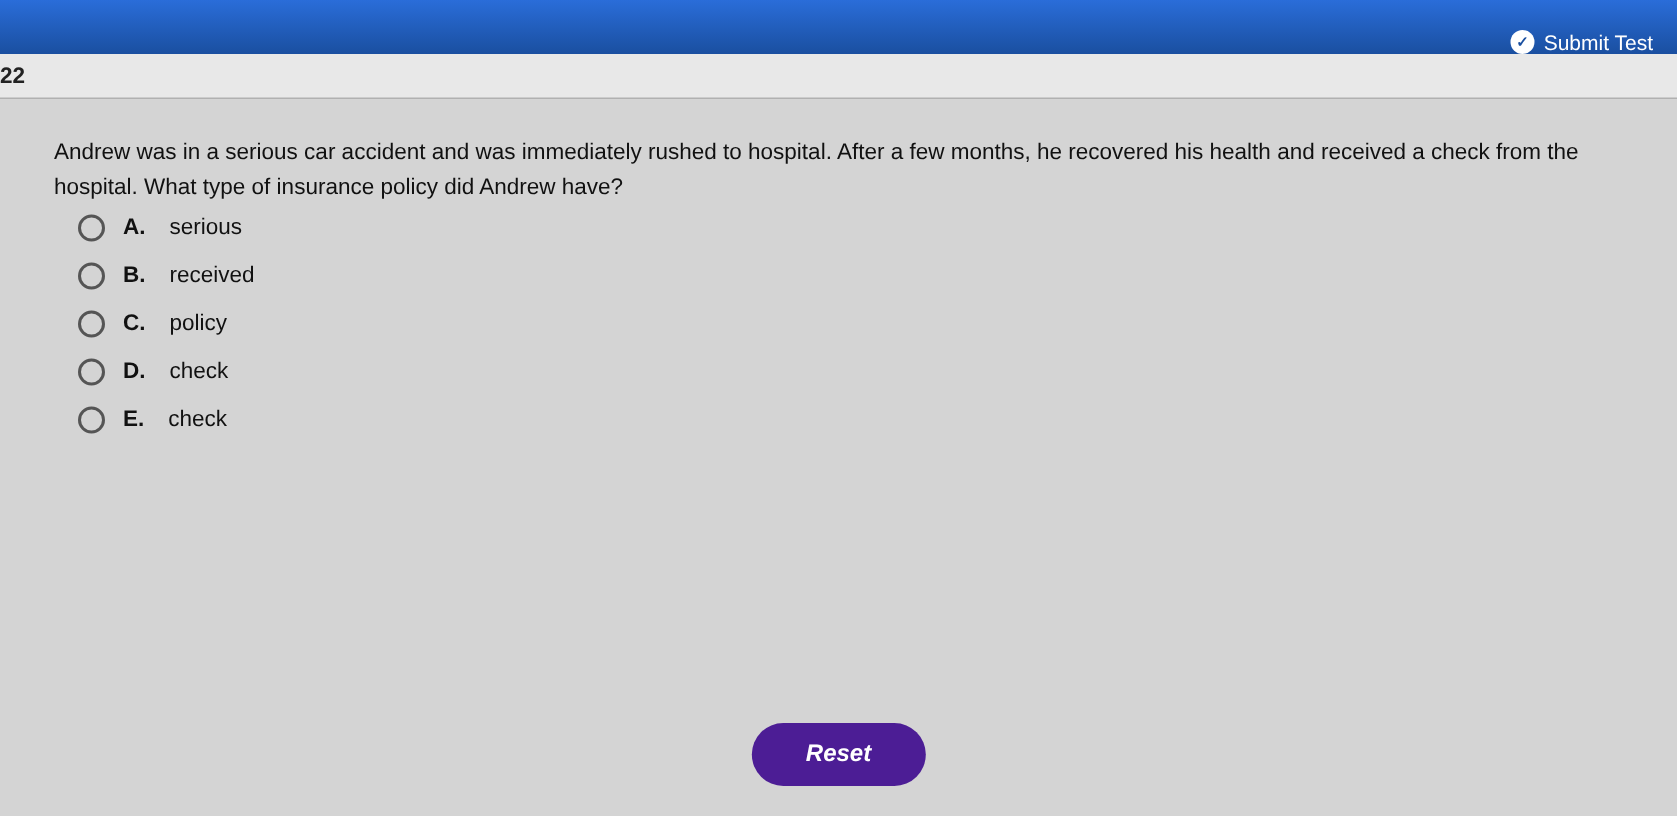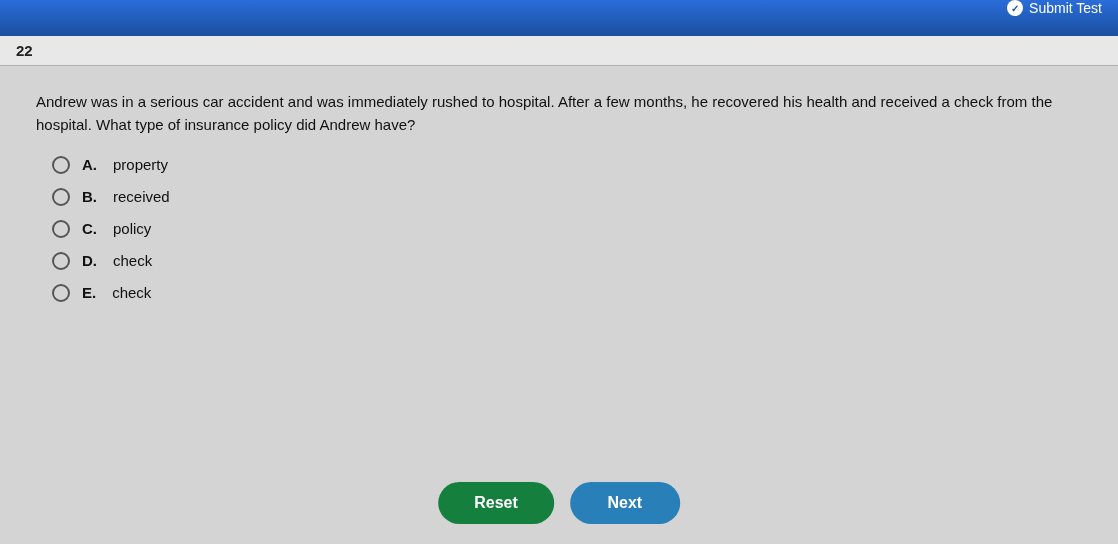--- a/index.html
+++ b/index.html
@@ -10,21 +10,21 @@
       height: 544px;
       overflow: hidden;
       position: relative;
     }
 
     .top-bar {
       width: 100%;
       height: 36px;
       background: linear-gradient(to bottom, #2a6dd9, #1a4fa0);
       display: flex;
-      align-items: flex-start;
+      align-items: flex-end;
       justify-content: flex-end;
       padding-right: 16px;
     }
 
     .submit-test-btn {
       display: flex;
       align-items: center;
       gap: 6px;
       color: white;
       font-size: 14px;
@@ -56,41 +56,41 @@
       margin: 0;
       padding: 0;
       width: 100%;
       height: calc(544px - 36px);
       position: relative;
     }
 
     .question-number-bar {
       background: #e8e8e8;
       border-bottom: 1px solid #b0b0b0;
-      padding: 6px 16px;
+      padding: 6px 0;
       font-size: 15px;
       font-weight: bold;
       color: #222;
     }
 
     .question-body {
       padding: 24px 36px 16px 36px;
     }
 
     .instruction {
       font-size: 14px;
       color: #222;
       margin-bottom: 18px;
       font-style: italic;
     }
 
     .question-text {
       font-size: 15px;
       color: #111;
-      margin-bottom: 19px;
+      margin-bottom: 6px;
       line-height: 1.55;
     }
 
     .options-list {
       list-style: none;
       padding: 0;
       margin: 0 0 0 16px;
     }
 
     .option-item {
@@ -131,29 +131,30 @@
       position: absolute;
       bottom: 20px;
       left: 50%;
       transform: translateX(-50%);
       display: flex;
       gap: 16px;
       align-items: center;
     }
 
     .reset-btn {
-      background: #15803d;
+      background: #4c1d95;
       color: white;
       border: none;
       border-radius: 24px;
       padding: 12px 36px;
       font-size: 16px;
       font-weight: 600;
       cursor: pointer;
       min-width: 110px;
+      font-style: italic;
     }
 
     .next-btn {
       background: #2980b9;
       color: white;
       border: none;
       border-radius: 24px;
       padding: 12px 36px;
       font-size: 16px;
       font-weight: 600;
@@ -176,21 +177,21 @@
     <span>22</span>
   </div>
 
   <div class="question-body">
     <div class="question-text">Andrew was in a serious car accident and was immediately rushed to hospital. After a few months, he recovered his health and received a check from the hospital. What type of insurance policy did Andrew have?</div>
 
     <ul class="options-list">
       <li class="option-item">
         <input type="radio" class="option-radio" name="answer" style="">
         <span class="option-label">A.</span>
-        <span>property</span>
+        <span>serious</span>
       </li>
       <li class="option-item">
         <input type="radio" class="option-radio" name="answer" style="">
         <span class="option-label">B.</span>
         <span>received</span>
       </li>
       <li class="option-item">
         <input type="radio" class="option-radio" name="answer" style="">
         <span class="option-label">C.</span>
         <span>policy</span>
@@ -203,15 +204,14 @@
       <li class="option-item">
         <input type="radio" class="option-radio" name="answer" style="">
         <span class="option-label">E.</span>
         <span>check</span>
       </li>
     </ul>
   </div>
 
   <div class="buttons-row">
     <button class="reset-btn">Reset</button>
-    <button class="next-btn">Next</button>
   </div>
 </div>
 
 </body></html>

